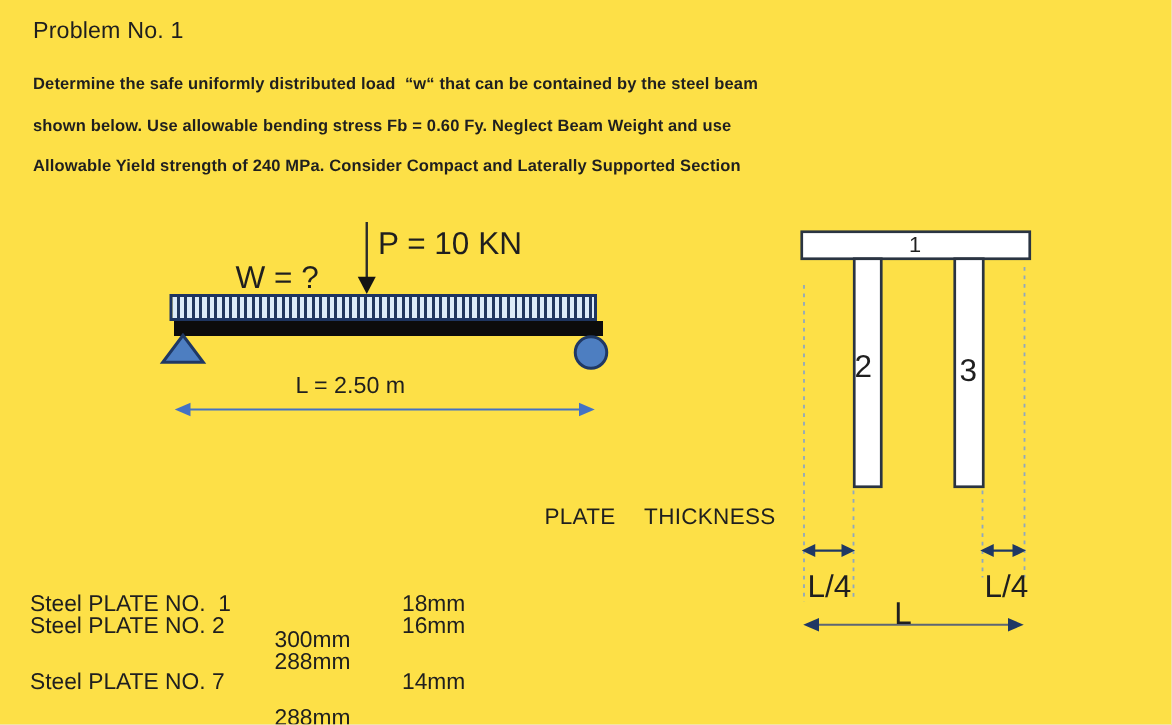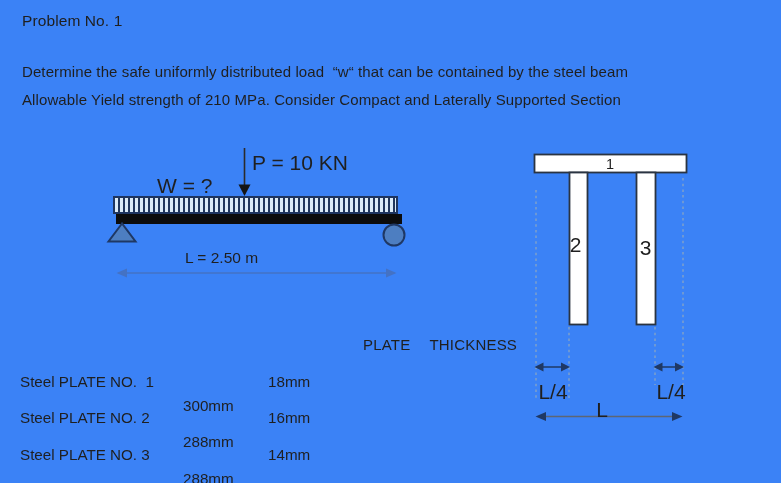--- a/index.html
+++ b/index.html
@@ -1,32 +1,32 @@
 <!DOCTYPE html>
 <html><head>
 <meta charset="utf-8">
 <style>
   html, body { margin: 0; padding: 0; background: #e9e9e9; }
   .page {
     position: relative;
     width: 781px; height: 483px;
     margin: 0 auto;
-    background: #3b82f6;
+    background: #fde047;
     font-family: "Liberation Sans", sans-serif;
     color: #1f1f1f;
     overflow: hidden;
   }
   .abs { position: absolute; }
   .title {
     left: 22px; top: 12px;
     font-size: 15.5px; font-weight: 500; letter-spacing: .1px;
   }
   .para {
-    left: 22px; top: 58px; width: 745px;
-    font-size: 15px; line-height: 27.6px; letter-spacing: .1px;
+    left: 22px; top: 43px; width: 745px;
+    font-size: 11px; line-height: 27.6px; letter-spacing: .1px; font-weight: bold;
   }
   .para div { white-space: pre; }
   .shapes { position: absolute; left: 0; top: 0; pointer-events: none; }
   .lbl { position: absolute; font-size: 21px; white-space: pre; }
   .lbl-small { font-size: 14.5px; }
   .hatch {
     left: 113px; top: 196px; width: 281px; height: 14px;
     border: 2px solid #1e3560;
     background: repeating-linear-gradient(90deg,
       #dcebf7 0px, #dcebf7 3px,
@@ -39,31 +39,32 @@
   .sec-label { text-align: center; }
   .thead {
     left: 363px; top: 336px; display: flex; gap: 19px;
     font-size: 15px; letter-spacing: .2px;
   }
   .trow { left: 0; top: 0; width: 360px; height: 20px; font-size: 15.2px; }
   .trow span { position: absolute; white-space: pre; }
   .col-name { left: 20px; }
   .col-len  { left: 183px; margin-top: 24px; }
   .col-thk  { left: 268px; }
-  .r0 { top: 373px; text-align: right; } .r1 { top: 409px; } .r2 { top: 446px; }
+  .r0 { top: 394px; text-align: right; } .r1 { top: 409px; } .r2 { top: 446px; }
 </style>
 </head>
 <body>
 
 <div class="page">
 
   <div class="abs title">Problem No. 1</div>
   <div class="abs para">
     <div>Determine the safe uniformly distributed load  “w“ that can be contained by the steel beam</div>
-    <div>Allowable Yield strength of 210 MPa. Consider Compact and Laterally Supported Section</div>
+    <div>shown below. Use allowable bending stress Fb = 0.60 Fy. Neglect Beam Weight and use</div>
+    <div>Allowable Yield strength of 240 MPa. Consider Compact and Laterally Supported Section</div>
   </div>
 
   <div class="abs hatch"></div>
   <div class="abs beam-bar"></div>
 
   <svg class="shapes" width="781" height="483" viewBox="0 0 781 483">
 
     <line x1="244.5" y1="148" x2="244.5" y2="186" stroke="#2b2b2b" stroke-width="1.6"></line>
     <polygon points="238.5,184.5 250.5,184.5 244.5,196" fill="#141414"></polygon>
 
@@ -91,21 +92,21 @@
     <polygon points="653.5,367 662.5,362.6 662.5,371.4" fill="#1f3864"></polygon>
     <polygon points="684,367 675,362.6 675,371.4" fill="#1f3864"></polygon>
 
     <line x1="545" y1="416.5" x2="673" y2="416.5" stroke="#5d6673" stroke-width="1.3"></line>
     <polygon points="535.5,416.5 546,412 546,421" fill="#1f3864"></polygon>
     <polygon points="682.5,416.5 672,412 672,421" fill="#1f3864"></polygon>
   </svg>
 
   <div class="lbl" style="left:157px; top:174px;">W = ?</div>
   <div class="lbl" style="left:252px; top:151px;">P = 10 KN</div>
-  <div class="lbl" style="left:185px; top:249px; font-size:15.5px;">L = 2.50 m</div>
+  <div class="lbl" style="left:197px; top:249px; font-size:15.5px;">L = 2.50 m</div>
 
   <div class="lbl lbl-small sec-label" style="left:534px; top:156px; width:152px;">1</div>
   <div class="lbl sec-label" style="left:566px; top:233px; width:19px;">2</div>
   <div class="lbl sec-label" style="left:636px; top:236px; width:19px;">3</div>
   <div class="lbl sec-label" style="left:536px; top:380px; width:34px;">L/4</div>
   <div class="lbl sec-label" style="left:654px; top:380px; width:34px;">L/4</div>
   <div class="lbl sec-label" style="left:537px; top:398px; width:130px;">L</div>
 
   <div class="abs thead">
     <span>PLATE</span>
@@ -116,18 +117,18 @@
     <span class="col-name">Steel PLATE NO.  1</span>
     <span class="col-len">300mm</span>
     <span class="col-thk">18mm</span>
   </div>
   <div class="abs trow r1">
     <span class="col-name">Steel PLATE NO. 2</span>
     <span class="col-len">288mm</span>
     <span class="col-thk">16mm</span>
   </div>
   <div class="abs trow r2">
-    <span class="col-name">Steel PLATE NO. 3</span>
+    <span class="col-name">Steel PLATE NO. 7</span>
     <span class="col-len">288mm</span>
     <span class="col-thk">14mm</span>
   </div>
 
 </div>
 
 </body></html>

